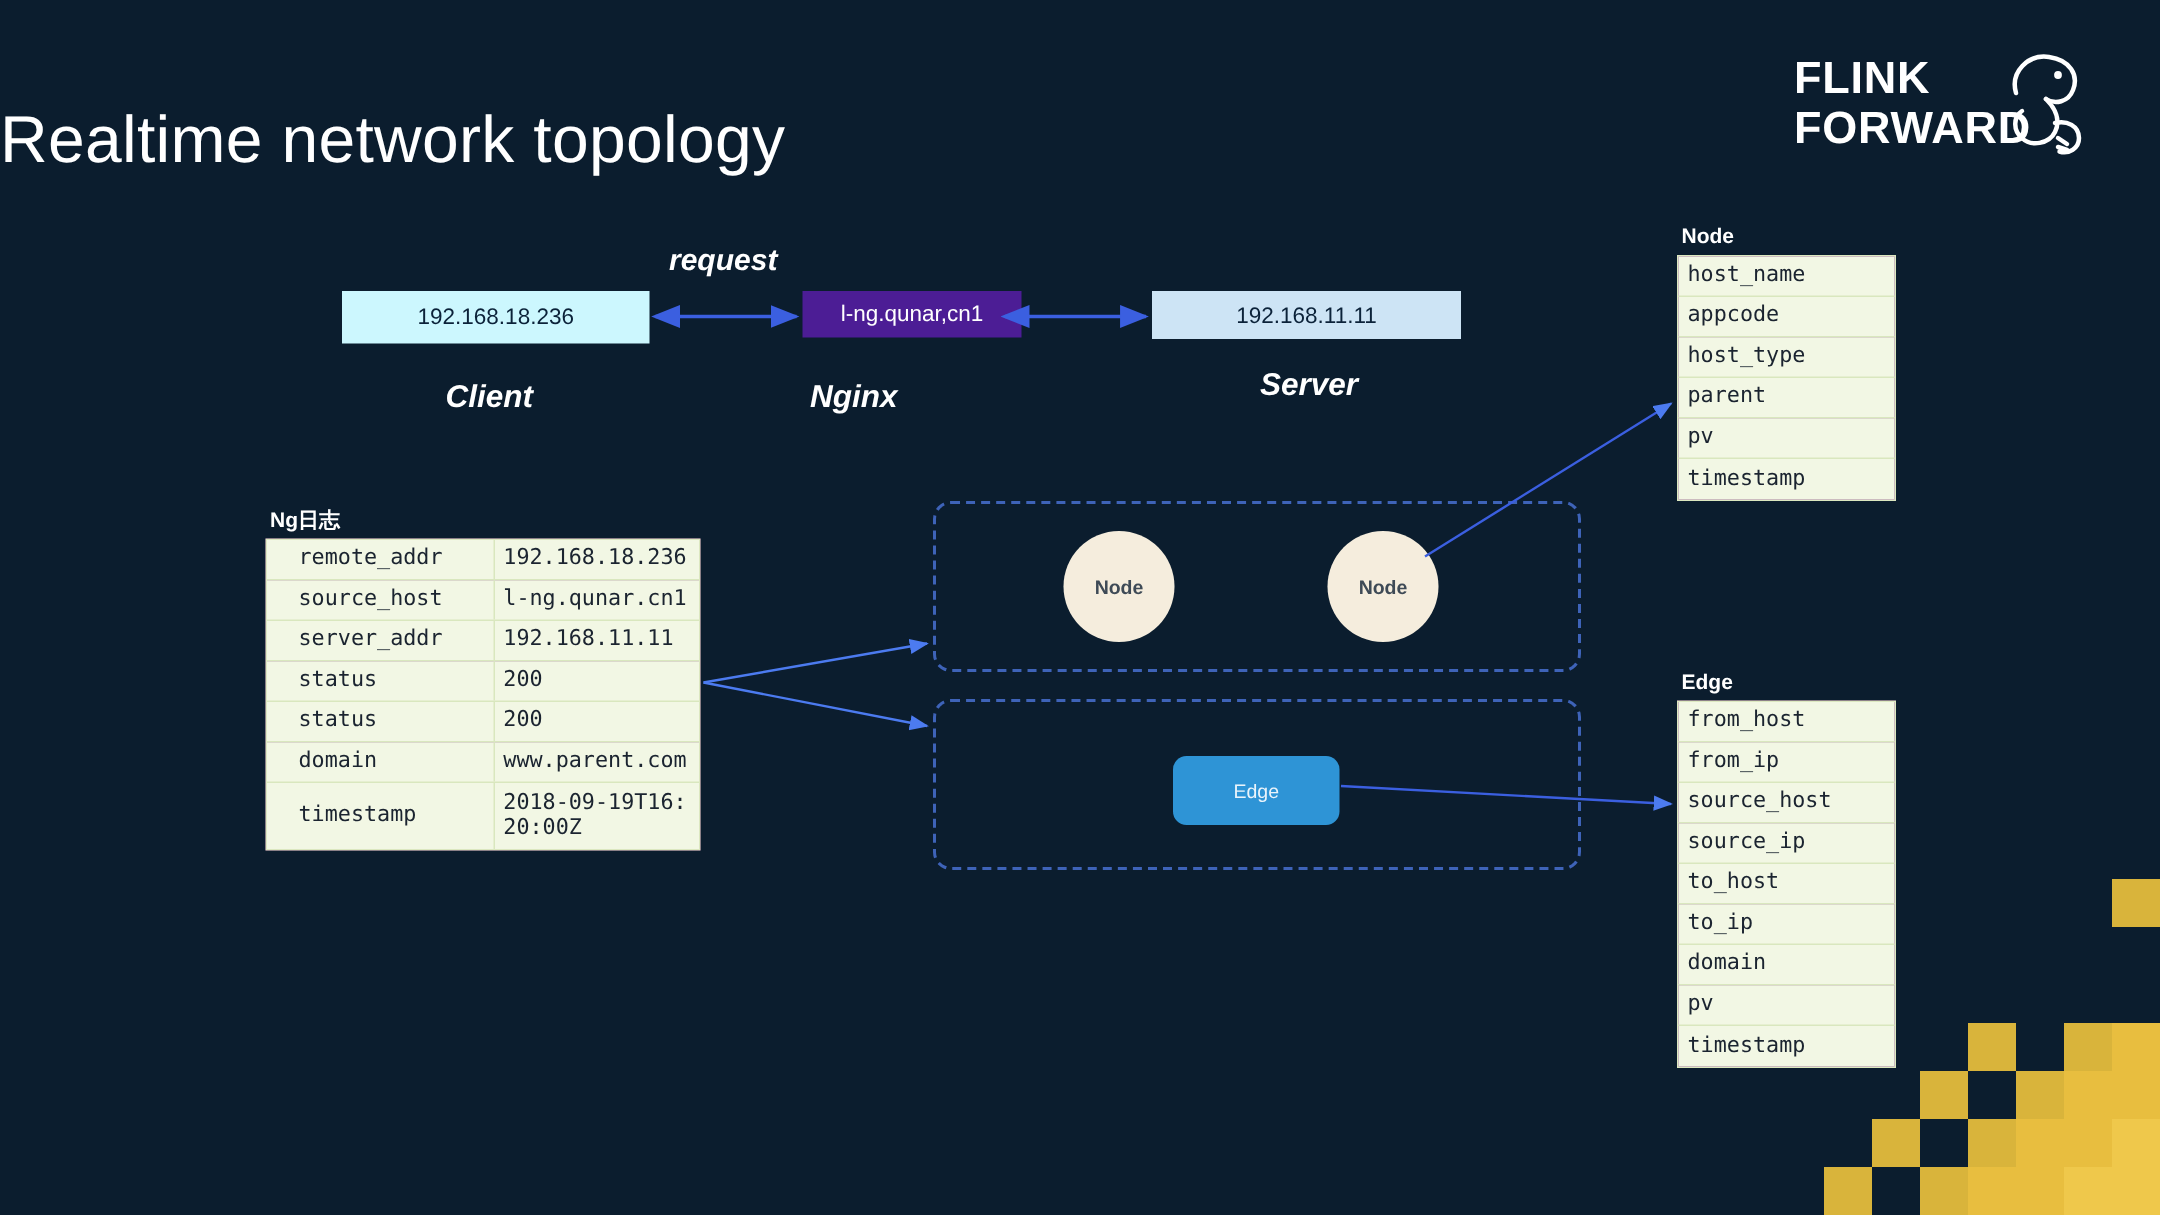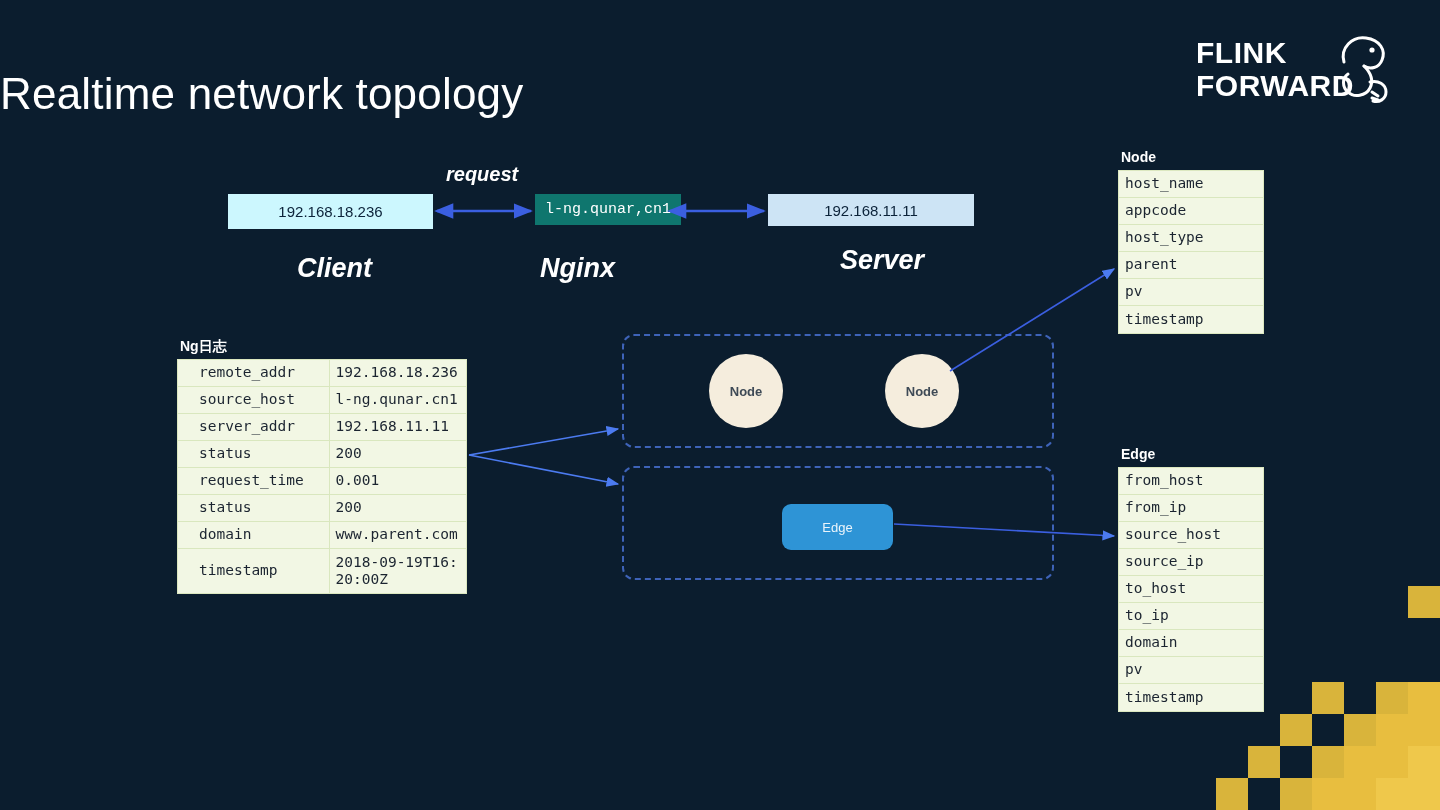--- a/index.html
+++ b/index.html
@@ -35,26 +35,26 @@
   .logo-squirrel{position:absolute;left:112px;top:-4px;}
 
   
   .node-box{
     position:absolute;
     display:flex;align-items:center;justify-content:center;
     font-size:15px;
     box-sizing:border-box;
   }
   .box-client{left:228px;top:194px;width:205px;height:35px;background:#CCF7FE;color:#0B2239;}
-  .box-nginx{left:535px;top:194px;width:146px;height:31px;background:#0f766e;color:#FFFFFF;font-family:Liberation Mono, monospace;}
+  .box-nginx{left:535px;top:194px;width:146px;height:31px;background:#4c1d95;color:#FFFFFF;}
   .box-server{left:768px;top:194px;width:206px;height:32px;background:#CDE4F5;color:#0B2239;}
 
   .tier-label{
     position:absolute;
-    color:#FFFFFF;font-style:italic;font-weight:bold;font-size:27px;
+    color:#FFFFFF;font-style:italic;font-weight:bold;font-size:21px;
     white-space:nowrap;
   }
   .lbl-client{left:297px;top:253px;}
   .lbl-nginx{left:540px;top:253px;}
   .lbl-server{left:840px;top:245px;}
 
   .request-label{
     position:absolute;left:446px;top:163px;
     color:#FFFFFF;font-style:italic;font-weight:bold;font-size:20px;
   }
@@ -186,24 +186,20 @@
         <div class="cell k">source_host</div>
         <div class="cell v">l-ng.qunar.cn1</div>
       </div>
       <div class="row">
         <div class="cell k">server_addr</div>
         <div class="cell v">192.168.11.11</div>
       </div>
       <div class="row">
         <div class="cell k">status</div>
         <div class="cell v">200</div>
-      </div>
-      <div class="row">
-        <div class="cell k">request_time</div>
-        <div class="cell v">0.001</div>
       </div>
       <div class="row">
         <div class="cell k">status</div>
         <div class="cell v">200</div>
       </div>
       <div class="row">
         <div class="cell k">domain</div>
         <div class="cell v">www.parent.com</div>
       </div>
       <div class="row tall">

